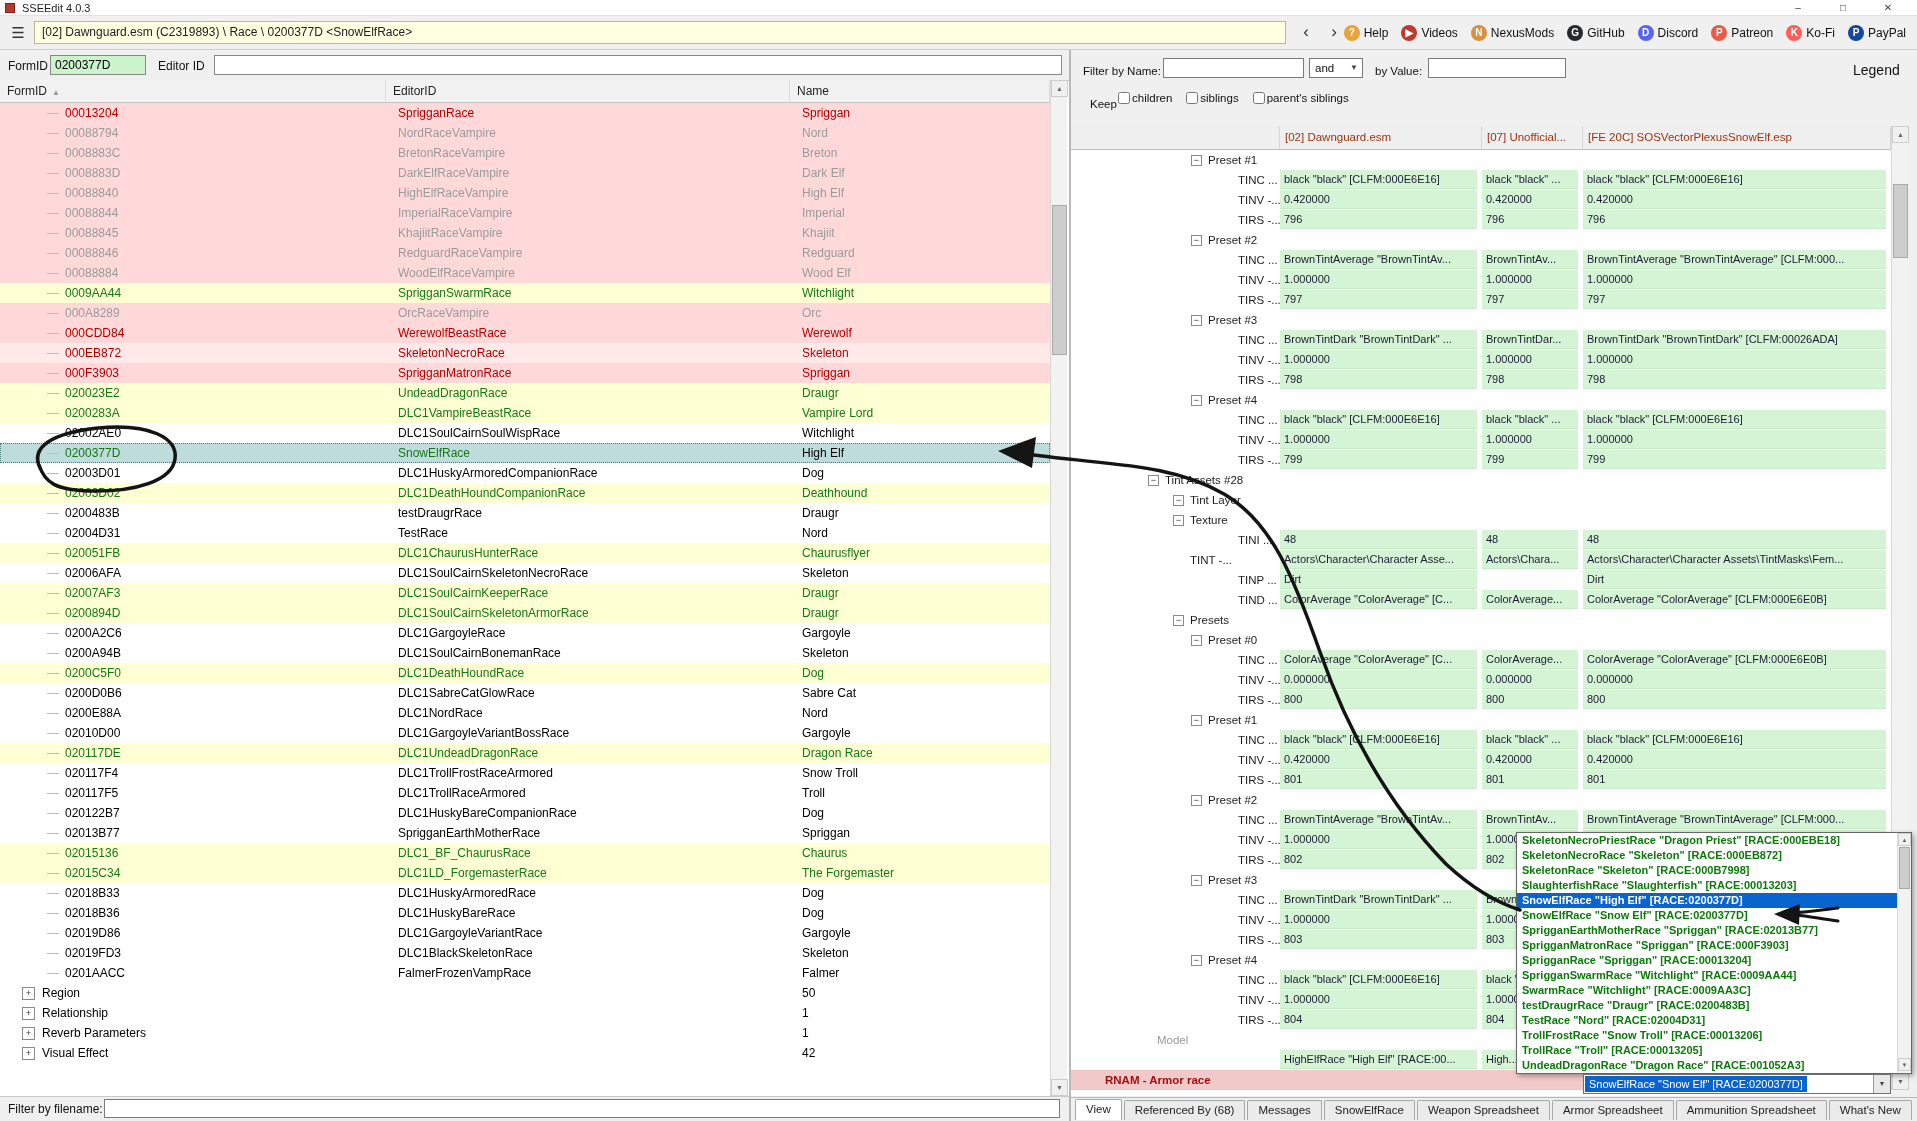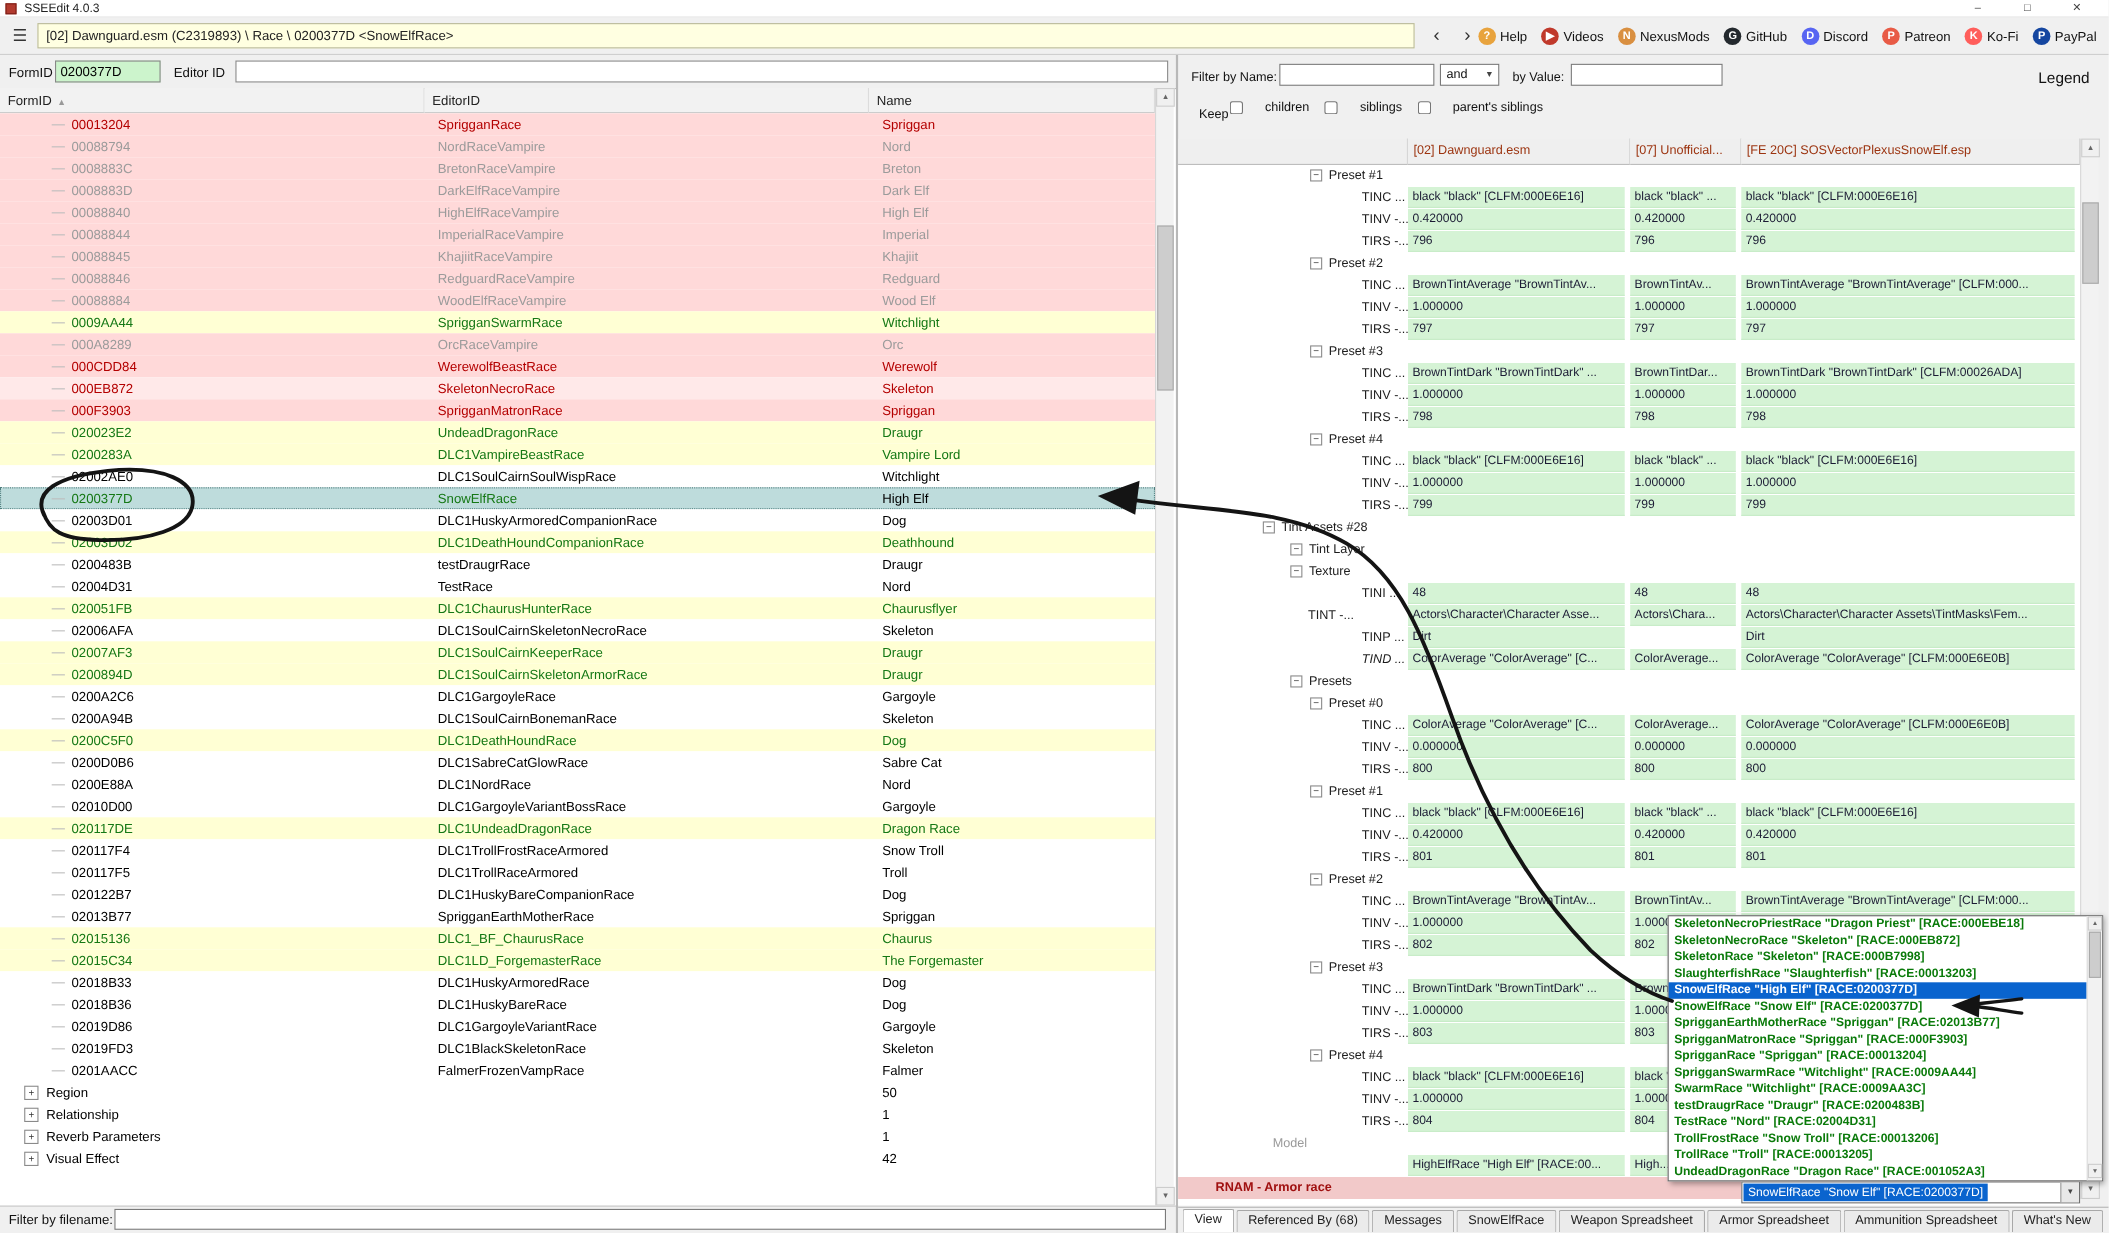--- a/index.html
+++ b/index.html
@@ -78,21 +78,21 @@
   .rlab{font-size:11.5px;color:#111;line-height:18px}
   #rp-namelabel{left:1083px;top:62px}
   #rp-nameinput{left:1163px;top:58px;width:141px;height:20px;border:1px solid #7a7a7a;background:#fff;padding:0 4px;font-size:11.5px}
   #rp-andselect{left:1309px;top:58px;width:54px;height:20px;border:1px solid #7a7a7a;background:#fff;line-height:18px;padding-left:5px;font-size:11.5px}
   #rp-andselect .caret{position:absolute;right:4px;top:0;font-size:8px;color:#444;line-height:18px}
   #rp-valuelabel{left:1375px;top:62px}
   #rp-valueinput{left:1428px;top:58px;width:138px;height:20px;border:1px solid #7a7a7a;background:#fff;padding:0 4px;font-size:11.5px}
   #rp-legend{left:1853px;top:62px;font-size:14px;color:#111}
   #rp-keeplabel{left:1090px;top:95px}
   #rp-keepboxes{left:1118px;top:92px;display:flex;gap:14px;align-items:center}
-  .keep-opt{display:flex;align-items:center;gap:20px;font-size:11.5px;color:#111;white-space:nowrap}
+  .keep-opt{display:flex;align-items:center;gap:2px;font-size:11.5px;color:#111;white-space:nowrap}
   .keep-opt input{width:12px;height:12px}
 
   
   .gh{top:126px;height:24px;background:#efefef;border-bottom:1px solid #bdbdbd;border-right:1px solid #d6d6d6;line-height:22px;padding-left:5px;font-size:11.5px;color:#9c3410;white-space:nowrap;overflow:hidden}
   #gh0{left:1071px;width:209px}
   #gh1{left:1280px;width:202px}
   #gh2{left:1482px;width:101px}
   #gh3{left:1583px;width:308px}
   #rt-body{left:1071px;top:150px;width:820px;height:946px;background:#fff}
   .rtr{position:relative;height:20px;width:820px}
@@ -564,33 +564,33 @@
     <div class="rtr">
       <div class="rt-label" style="padding-left: 102px;"><span class="exp">−</span><span class="lbl">Texture</span></div>
     </div>
     <div class="rtr">
       <div class="rt-label" style="padding-left: 167px;"><span class="lbl">TINI ...</span></div>
       <div class="rc rc0 val">48</div>
       <div class="rc rc1 val">48</div>
       <div class="rc rc2 val">48</div>
     </div>
     <div class="rtr">
-      <div class="rt-label" style="padding-left: 118px;"><span class="lbl">TINT -...</span></div>
+      <div class="rt-label" style="padding-left: 71px; text-align: center;"><span class="lbl">TINT -...</span></div>
       <div class="rc rc0 val">Actors\Character\Character Asse...</div>
       <div class="rc rc1 val">Actors\Chara...</div>
       <div class="rc rc2 val">Actors\Character\Character Assets\TintMasks\Fem...</div>
     </div>
     <div class="rtr">
       <div class="rt-label" style="padding-left: 167px;"><span class="lbl">TINP ...</span></div>
       <div class="rc rc0 val">Dirt</div>
       <div class="rc rc1"></div>
       <div class="rc rc2 val">Dirt</div>
     </div>
     <div class="rtr">
-      <div class="rt-label" style="padding-left: 167px; font-style: italic;"><span class="lbl">TIND ...</span></div>
+      <div class="rt-label" style="padding-left: 167px;"><span class="lbl">TIND ...</span></div>
       <div class="rc rc0 val">ColorAverage "ColorAverage" [C...</div>
       <div class="rc rc1 val">ColorAverage...</div>
       <div class="rc rc2 val">ColorAverage "ColorAverage" [CLFM:000E6E0B]</div>
     </div>
     <div class="rtr">
       <div class="rt-label" style="padding-left: 102px;"><span class="exp">−</span><span class="lbl">Presets</span></div>
     </div>
     <div class="rtr">
       <div class="rt-label" style="padding-left: 120px;"><span class="exp">−</span><span class="lbl">Preset #0</span></div>
     </div>

